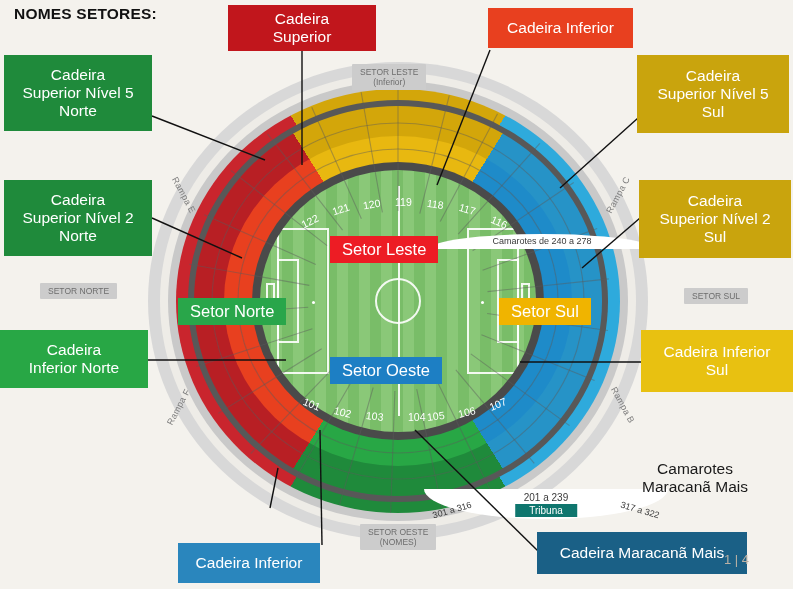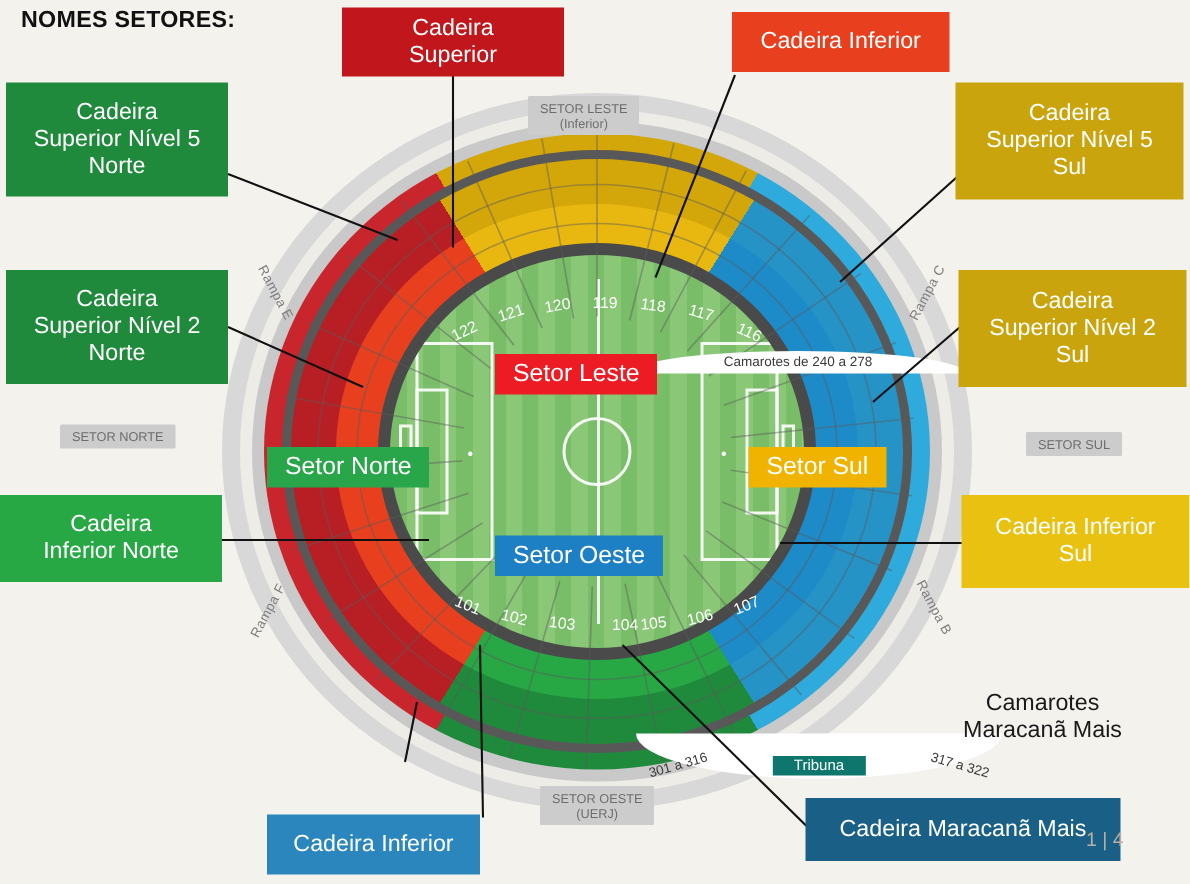--- a/index.html
+++ b/index.html
@@ -104,21 +104,21 @@
     display: flex; align-items: center; justify-content: center;
   }
   #banner-leste { left: 330px; top: 236px; background: #ed1c24; }
   #banner-oeste { left: 330px; top: 357px; background: #1d7fc4; }
   #banner-norte { left: 178px; top: 298px; background: #29a64a; }
   #banner-sul   { left: 499px; top: 298px; background: #f0b400; }
 
   
   .arcband { position: absolute; z-index: 18; color: #3a3a3a; white-space: nowrap; }
   #camarotes-band {
-    left: 272px; top: 172px; width: 224px; height: 15px;
+    left: 282px; top: 172px; width: 224px; height: 15px;
     background: #ffffff; border-radius: 50%/100% 100% 0 0;
     font-size: 9px; text-align: center; line-height: 15px;
   }
   #tribuna-band {
     left: 276px; top: 427px; width: 244px; height: 30px;
     background: #ffffff; border-radius: 50%/0 0 100% 100%;
   }
   #tribuna-upper { position:absolute; left:0; top:3px; width:100%; text-align:center; font-size:10px; }
   #tribuna-box {
     position:absolute; left:50%; top:15px; transform:translateX(-50%);
@@ -221,20 +221,21 @@
           <line x1="0" y1="-90" x2="0" y2="-212" transform="rotate(350)"></line>
         </g>
         <ellipse cx="250" cy="239" rx="186" ry="178"></ellipse>
         <ellipse cx="250" cy="239" rx="160" ry="152"></ellipse>
       </g>
     </svg>
 
     <div id="camarotes-band" class="arcband">Camarotes de 240 a 278</div>
 
     <div id="tribuna-band" class="arcband">
+      <div id="tribuna-upper">201 a 239</div>
       <div id="tribuna-left">301 a 316</div>
       <div id="tribuna-right">317 a 322</div>
       <div id="tribuna-box">Tribuna</div>
     </div>
   </div>
 
   <div class="seatnum" style="left:301px; top:215px; transform:rotate(-26deg);">122</div>
   <div class="seatnum" style="left:332px; top:203px; transform:rotate(-18deg);">121</div>
   <div class="seatnum" style="left:363px; top:198px; transform:rotate(-10deg);">120</div>
   <div class="seatnum" style="left:395px; top:196px;">119</div>
@@ -254,21 +255,21 @@
   <div id="banner-oeste" class="banner">Setor Oeste</div>
   <div id="banner-norte" class="banner">Setor Norte</div>
   <div id="banner-sul" class="banner">Setor Sul</div>
 
   <div class="tag" style="left:352px; top:64px;">
     <div>SETOR LESTE</div>
     <div>(Inferior)</div>
   </div>
   <div class="tag" style="left:360px; top:524px;">
     <div>SETOR OESTE</div>
-    <div>(UERJ)</div>
+    <div>(NOMES)</div>
   </div>
   <div class="tag" style="left:40px; top:283px;">
     <div>SETOR NORTE</div>
   </div>
   <div class="tag" style="left:684px; top:288px;">
     <div>SETOR SUL</div>
   </div>
 
   <div class="ramp" style="left:164px; top:190px; transform:rotate(62deg);">Rampa E</div>
   <div class="ramp" style="left:159px; top:402px; transform:rotate(-62deg);">Rampa F</div>

